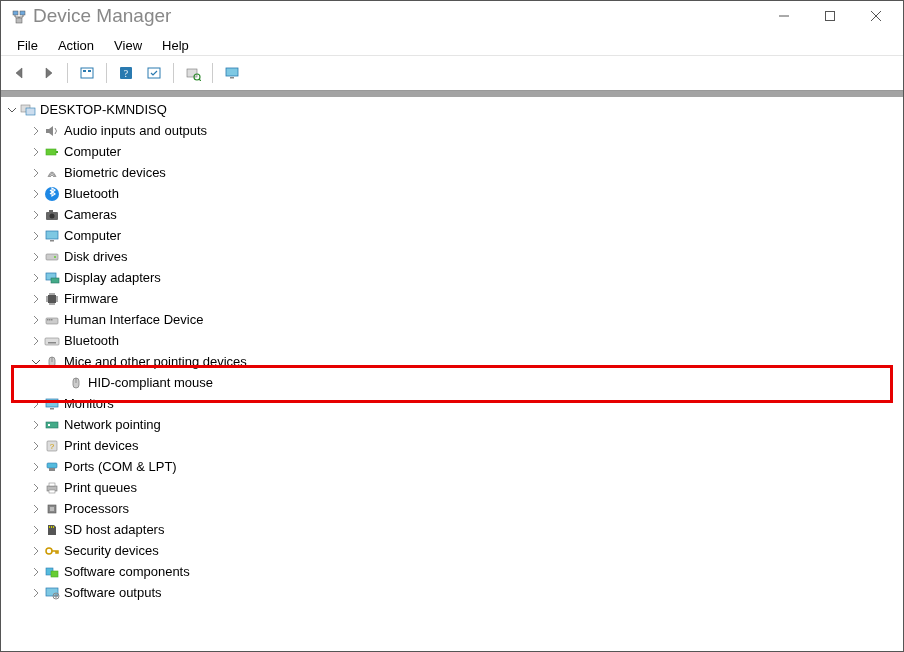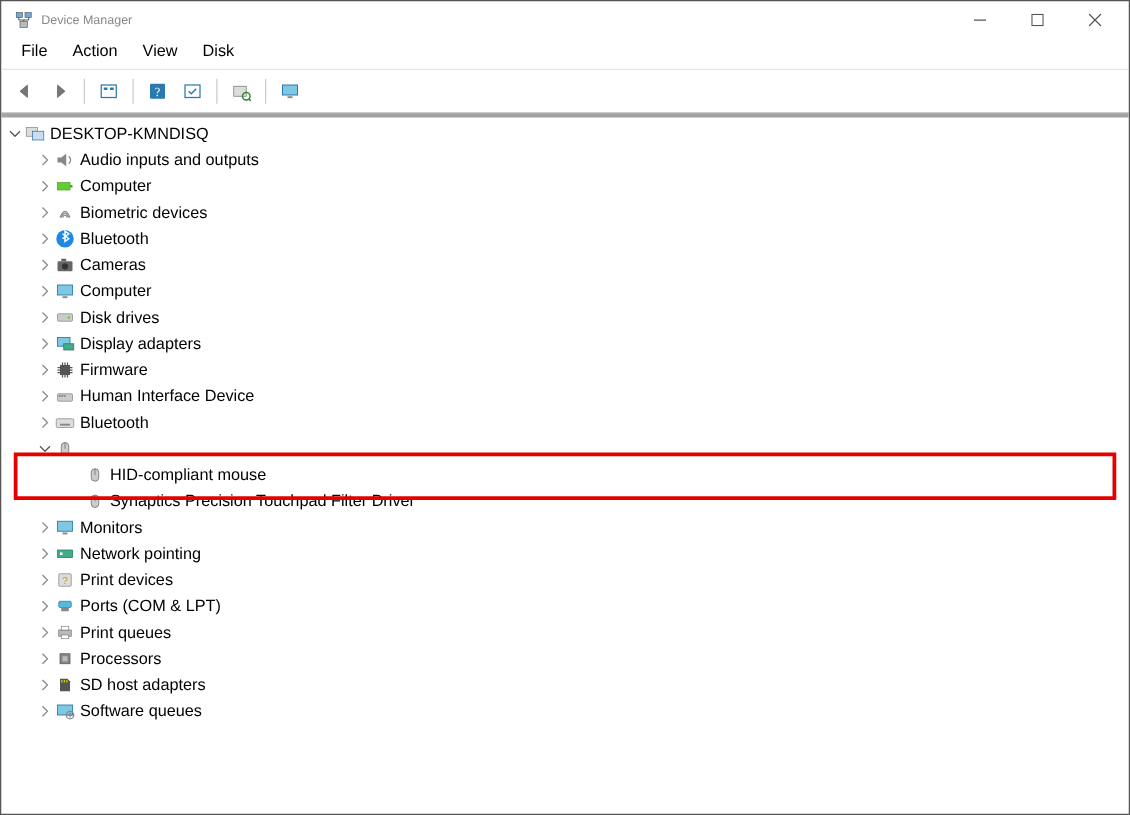--- a/index.html
+++ b/index.html
@@ -1,32 +1,32 @@
 <!DOCTYPE html>
 <html><head>
 <meta charset="utf-8">
 <style>
 html,body{margin:0;padding:0;font-family:"Segoe UI",Tahoma,sans-serif;font-size:13px;color:#000;background:#fff}
 .window{width:904px;height:652px;border:1px solid #555;box-sizing:border-box;display:flex;flex-direction:column;position:relative;background:#fff}
 
-.titlebar{height:30px;display:flex;align-items:center;padding:0 4px;color:#888;font-size:10px}
+.titlebar{height:30px;display:flex;align-items:center;padding:0 4px;color:#888;font-size:19px}
 .titlebar .app-icon{width:16px;height:16px;margin:0 6px;display:inline-block}
 .titlebar .title{flex:0 0 auto}
 .titlebar .spacer{flex:1}
 .win-btn{width:46px;height:30px;display:flex;align-items:center;justify-content:center;color:#666}
 .win-btn svg{pointer-events:none}
 
-.menubar{height:24px;display:flex;align-items:flex-start;padding:0 6px;gap:0;border-bottom:1px solid #e5e5e5}
+.menubar{height:24px;display:flex;align-items:flex-end;padding:0 6px;gap:0;border-bottom:1px solid #e5e5e5}
 .menu-item{padding:2px 10px;color:#000}
 
 .toolbar{height:30px;display:flex;align-items:center;padding:2px 6px;border-bottom:1px solid #999;gap:2px}
 .tb-btn{width:24px;height:24px;display:flex;align-items:center;justify-content:center;border:1px solid transparent}
 .tb-sep{width:1px;height:20px;background:#ccc;margin:0 4px}
 
-.content{flex:1;display:flex;overflow:hidden;border-top:3px solid #a3a3a3}
+.content{flex:1;display:flex;overflow:hidden;border-top:6px solid #a3a3a3}
 .tree{flex:1;overflow-y:scroll;overflow-x:hidden;padding:2px 0 2px 2px;position:relative}
 .node{display:flex;align-items:center;height:21px;white-space:nowrap}
 .exp{width:14px;height:14px;display:flex;align-items:center;justify-content:center;color:#666;font-size:10px;margin-right:1px}
 .exp svg{display:block}
 .ico{width:16px;height:16px;margin-right:4px;display:flex;align-items:center;justify-content:center;flex:0 0 16px}
 .lbl{}
 .indent0{padding-left:2px}
 .indent1{padding-left:26px}
 .indent2{padding-left:50px}
 .highlight-box{position:absolute;border:3px solid #e60000;pointer-events:none;left:10px;right:10px;top:268px;height:32px}
@@ -62,21 +62,21 @@
       <svg width="10" height="10">
           <path d="M0 0 L10 10 M10 0 L0 10" stroke="#555" stroke-width="1"></path>
         </svg>
     </div>
   </div>
 
   <div class="menubar">
     <div class="menu-item">File</div>
     <div class="menu-item">Action</div>
     <div class="menu-item">View</div>
-    <div class="menu-item">Disk</div>
+    <div class="menu-item">Help</div>
   </div>
 
   <div class="toolbar">
     <div class="tb-btn">
       <svg width="16" height="16" viewBox="0 0 16 16">
           <path d="M10 3 L4 8 L10 13 Z" fill="#777" stroke="#555" stroke-width="0.5"></path>
         </svg>
     </div>
     <div class="tb-btn">
       <svg width="16" height="16" viewBox="0 0 16 16">
@@ -315,41 +315,32 @@
             <svg width="10" height="10" viewBox="0 0 10 10">
               <path d="M1 3 L5 7 L9 3" stroke="#555" fill="none" stroke-width="1"></path>
             </svg>
           </span>
         <span class="ico">
             <svg width="16" height="16" viewBox="0 0 16 16">
               <rect x="5" y="3" width="6" height="10" rx="3" fill="#ccc" stroke="#777" stroke-width="0.7"></rect>
               <line x1="8" y1="3" x2="8" y2="8" stroke="#777" stroke-width="0.7"></line>
             </svg>
           </span>
+        <span class="lbl">Mice and other pointing devices</span>
       </div>
 
       <div class="node indent2">
         <span class="exp"></span>
         <span class="ico">
             <svg width="16" height="16" viewBox="0 0 16 16">
               <rect x="5" y="3" width="6" height="10" rx="3" fill="#ccc" stroke="#777" stroke-width="0.7"></rect>
               <line x1="8" y1="3" x2="8" y2="8" stroke="#777" stroke-width="0.7"></line>
             </svg>
           </span>
         <span class="lbl">HID-compliant mouse</span>
-      </div>
-      <div class="node indent2">
-        <span class="exp"></span>
-        <span class="ico">
-            <svg width="16" height="16" viewBox="0 0 16 16">
-              <rect x="5" y="3" width="6" height="10" rx="3" fill="#ccc" stroke="#777" stroke-width="0.7"></rect>
-              <line x1="8" y1="3" x2="8" y2="8" stroke="#777" stroke-width="0.7"></line>
-            </svg>
-          </span>
-        <span class="lbl">Synaptics Precision Touchpad Filter Driver</span>
       </div>
 
       <div class="node indent1">
         <span class="exp">
             <svg width="10" height="10" viewBox="0 0 10 10">
               <path d="M3 1 L7 5 L3 9" stroke="#888" fill="none" stroke-width="1"></path>
             </svg>
           </span>
         <span class="ico">
             <svg width="16" height="16" viewBox="0 0 16 16">
@@ -448,37 +439,65 @@
               <g fill="#cc0">
                 <rect x="5" y="4" width="1" height="2"></rect>
                 <rect x="7" y="4" width="1" height="2"></rect>
                 <rect x="9" y="4" width="1" height="2"></rect>
               </g>
             </svg>
           </span>
         <span class="lbl">SD host adapters</span>
       </div>
 
-
-
+      <div class="node indent1">
+        <span class="exp">
+            <svg width="10" height="10" viewBox="0 0 10 10">
+              <path d="M3 1 L7 5 L3 9" stroke="#888" fill="none" stroke-width="1"></path>
+            </svg>
+          </span>
+        <span class="ico">
+            <svg width="16" height="16" viewBox="0 0 16 16">
+              <circle cx="5" cy="8" r="3" fill="none" stroke="#c90" stroke-width="1.5"></circle>
+              <path d="M8 8 h6 v2 h-2 v-2" stroke="#c90" stroke-width="1.5" fill="none"></path>
+            </svg>
+          </span>
+        <span class="lbl">Security devices</span>
+      </div>
+
+
+      <div class="node indent1">
+        <span class="exp">
+            <svg width="10" height="10" viewBox="0 0 10 10">
+              <path d="M3 1 L7 5 L3 9" stroke="#888" fill="none" stroke-width="1"></path>
+            </svg>
+          </span>
+        <span class="ico">
+            <svg width="16" height="16" viewBox="0 0 16 16">
+              <rect x="2" y="4" width="7" height="7" fill="#5bd" stroke="#2a7ab0" stroke-width="0.6"></rect>
+              <rect x="7" y="7" width="7" height="6" fill="#6c3" stroke="#4a2" stroke-width="0.6"></rect>
+            </svg>
+          </span>
+        <span class="lbl">Software components</span>
+      </div>
 
       <div class="node indent1">
         <span class="exp">
             <svg width="10" height="10" viewBox="0 0 10 10">
               <path d="M3 1 L7 5 L3 9" stroke="#888" fill="none" stroke-width="1"></path>
             </svg>
           </span>
         <span class="ico">
             <svg width="16" height="16" viewBox="0 0 16 16">
               <rect x="2" y="3" width="12" height="8" fill="#7ec8e3" stroke="#2a7ab0" stroke-width="0.7"></rect>
               <circle cx="12" cy="11" r="3" fill="none" stroke="#888" stroke-width="1"></circle>
               <path d="M12 9 v4 M10 11 h4" stroke="#888" stroke-width="1"></path>
             </svg>
           </span>
-        <span class="lbl">Software queues</span>
+        <span class="lbl">Software outputs</span>
       </div>
 
       <div class="highlight-box"></div>
 
     </div>
   </div>
 
 </div>
 
 </body></html>

